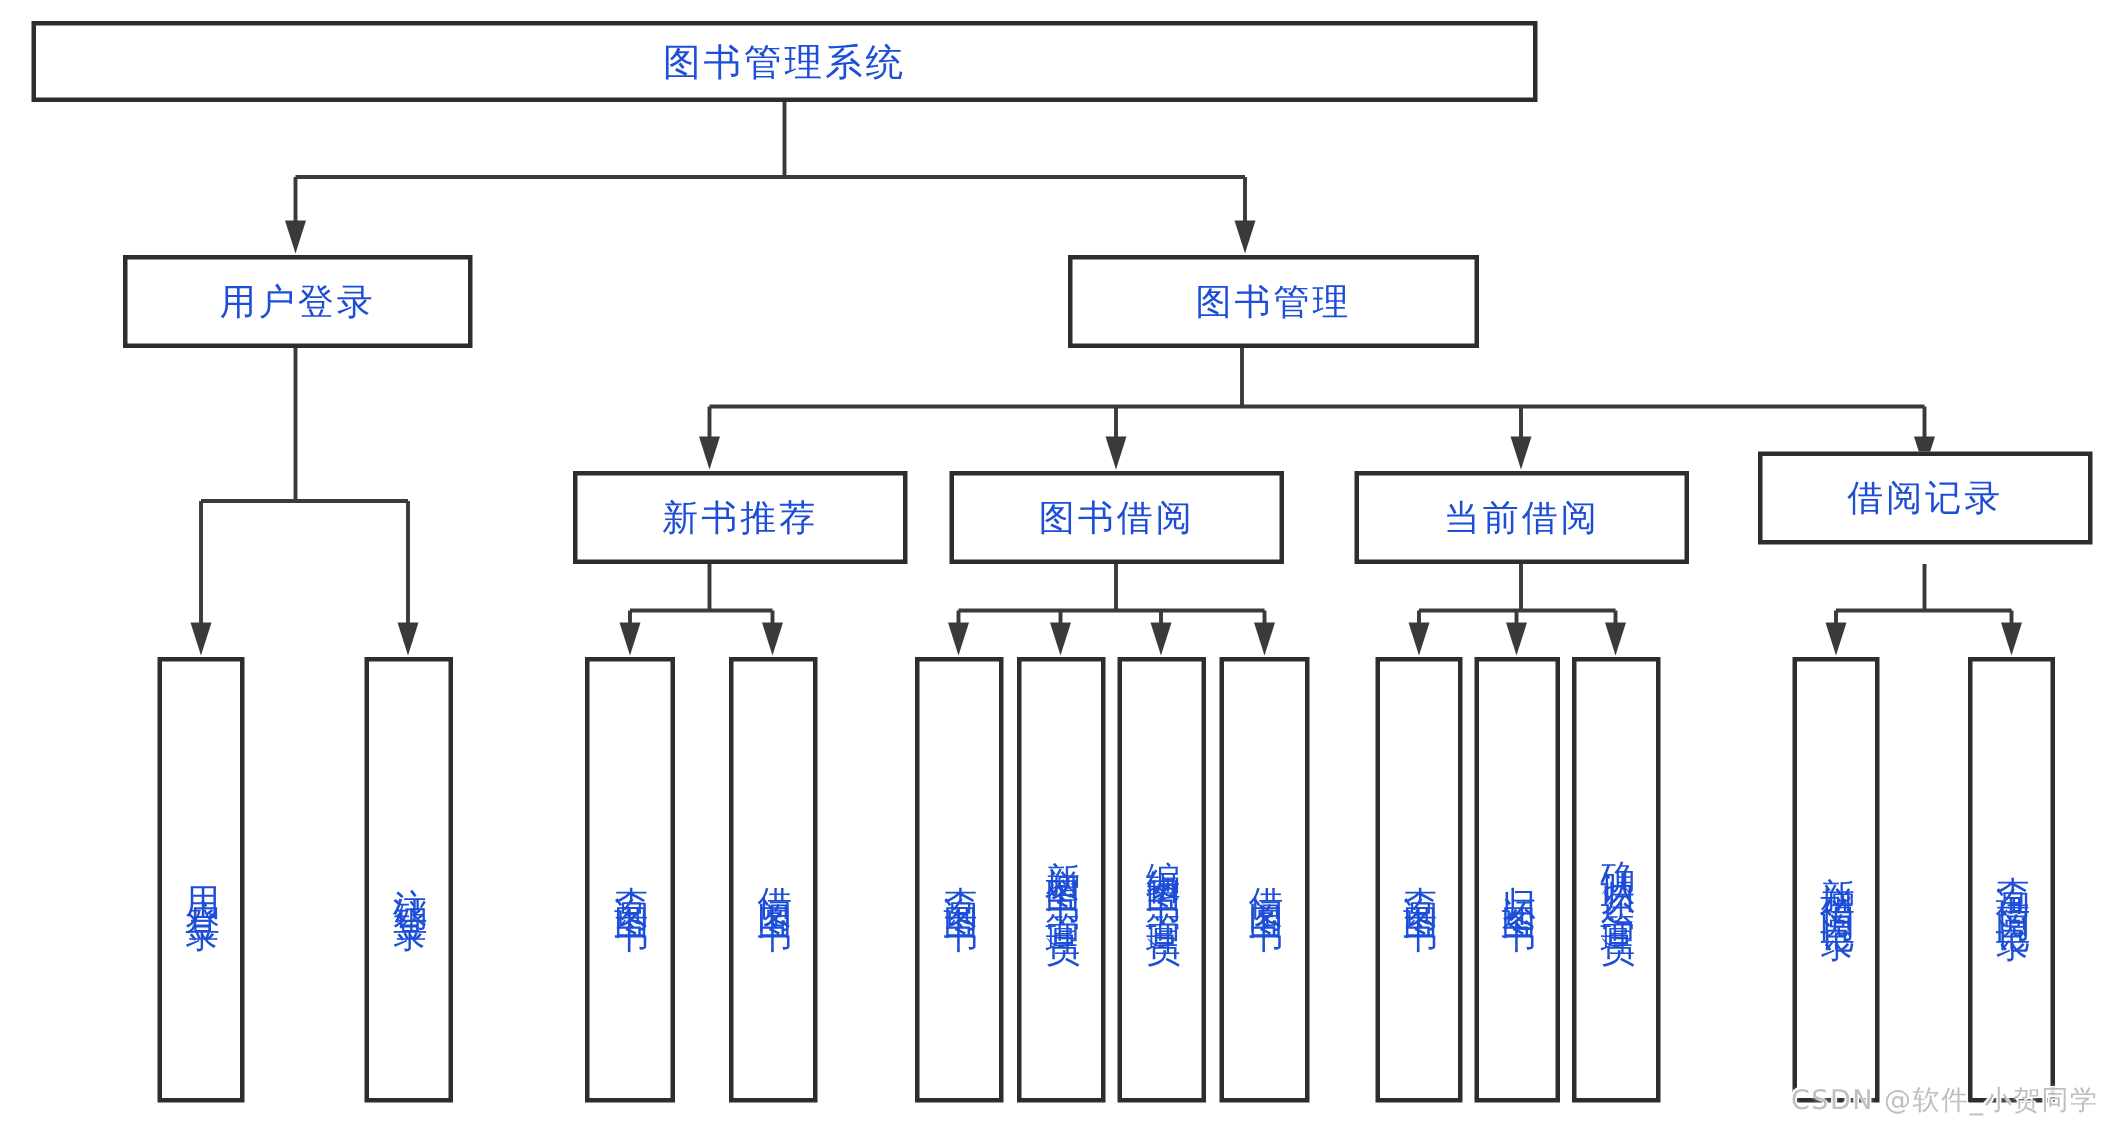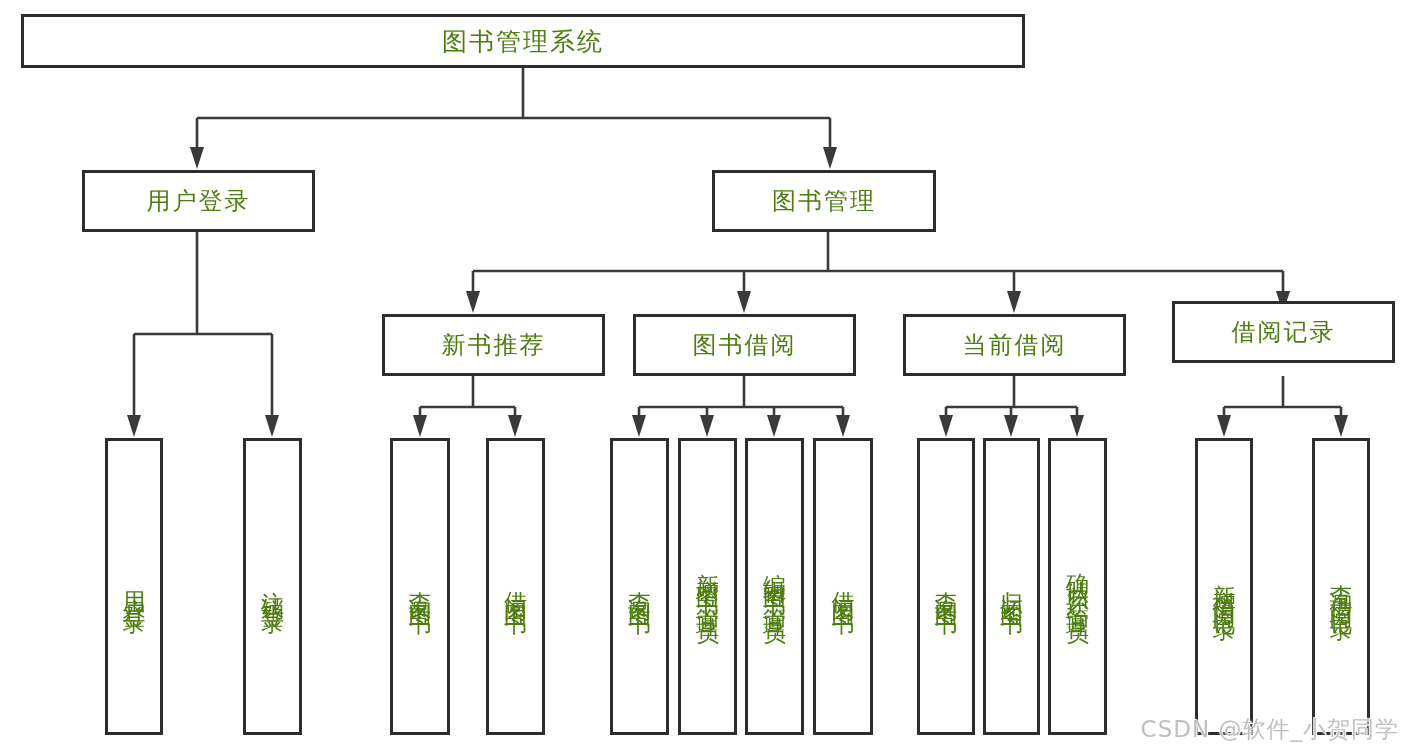--- a/index.html
+++ b/index.html
@@ -10,42 +10,42 @@
     overflow:hidden;
     font-family:"DejaVu Sans","Liberation Sans",sans-serif;
   }
   #wires{position:absolute;left:0;top:0;width:1405px;height:747px;z-index:0;}
   .box{
     position:absolute;
     background:#ffffff;
     border:3px solid #2d2d2d;
     box-sizing:border-box;
     display:flex;align-items:center;justify-content:center;
-    color:#4d7c0f;
+    color:#1d4ed8;
     z-index:1;
   }
   .hlabel{
     font-size:24px;
     letter-spacing:2px;
     line-height:1;
     white-space:nowrap;
   }
   .root .hlabel{font-size:25px;}
   .vlabel{
     writing-mode:vertical-rl;
     text-orientation:mixed;
     font-size:23px;
     letter-spacing:7px;
     line-height:1;
     white-space:nowrap;
   }
   #watermark{
     position:absolute;
     right:6px;bottom:2px;
-    font-size:23px;
+    font-size:18px;
     color:#bfbfbf;
     text-shadow:0 0 3px #ffffff,1px 1px 0 #ffffff,-1px -1px 0 #ffffff;
     z-index:3;
     letter-spacing:1px;
   }
 </style>
 </head>
 <body>
 
 <div id="stage">
@@ -93,21 +93,21 @@
     </g>
   </svg>
 
   <div class="box root" style="left:21px;top:14px;width:1004px;height:54px">
     <span class="hlabel">图书管理系统</span>
   </div>
 
   <div class="box" style="left:82px;top:170px;width:233px;height:62px">
     <span class="hlabel">用户登录</span>
   </div>
-  <div class="box" style="left:712px;top:170px;width:224px;height:62px">
+  <div class="box" style="left:712px;top:170px;width:274px;height:62px">
     <span class="hlabel">图书管理</span>
   </div>
 
   <div class="box" style="left:382px;top:314px;width:223px;height:62px">
     <span class="hlabel">新书推荐</span>
   </div>
   <div class="box" style="left:633px;top:314px;width:223px;height:62px">
     <span class="hlabel">图书借阅</span>
   </div>
   <div class="box" style="left:903px;top:314px;width:223px;height:62px">

